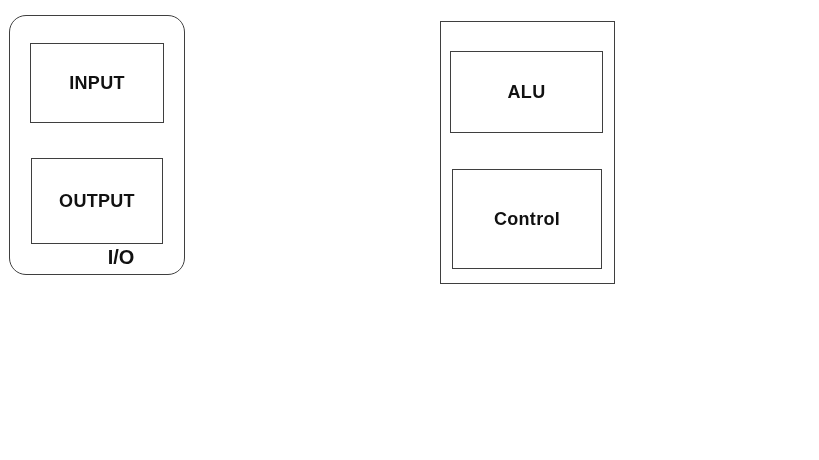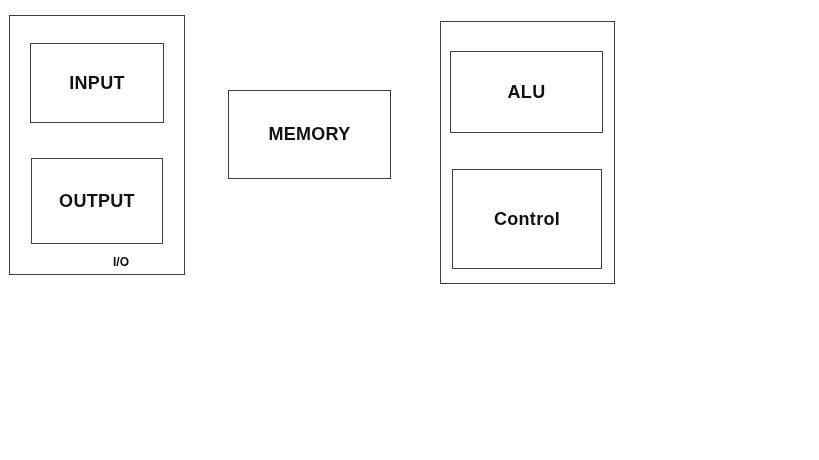--- a/index.html
+++ b/index.html
@@ -41,27 +41,27 @@
     letter-spacing: 0.3px;
     white-space: nowrap;
   }
   .group-label {
     position: absolute;
     left: 0;
     right: 0;
     bottom: 5px;
     text-align: center;
     font-weight: bold;
-    font-size: 12px;
+    font-size: 20px;
     color: var(--text);
     white-space: nowrap;
   }
 
   
-  .io-unit { left: 9px; top: 15px; width: 176px; height: 260px; }
+  .io-unit { left: 9px; top: 15px; width: 176px; height: 260px; border-radius: 17px; }
   .input-box  { left: 20px; top: 27px;  width: 134px; height: 80px; }
   .output-box { left: 21px; top: 142px; width: 132px; height: 86px; }
   .io-label { transform: translateX(24px); }
 
   
   .memory-box { left: 228px; top: 90px; width: 163px; height: 89px; }
 
   
   .processor-unit { left: 440px; top: 13px; width: 175px; height: 263px; margin-top: 8px; }
   .alu-box     { left: 9px;  top: 29px;  width: 153px; height: 82px; }
@@ -76,23 +76,20 @@
   <div class="outer-box io-unit">
     <div class="inner-box input-box">
       <span class="box-label">INPUT</span>
     </div>
     <div class="inner-box output-box">
       <span class="box-label">OUTPUT</span>
     </div>
     <div class="group-label io-label">I/O</div>
   </div>
 
-  <div class="inner-box memory-box">
-    <span class="box-label">MEMORY</span>
-  </div>
 
   <div class="outer-box processor-unit">
     <div class="inner-box alu-box">
       <span class="box-label">ALU</span>
     </div>
     <div class="inner-box control-box">
       <span class="box-label">Control</span>
     </div>
   </div>
 

